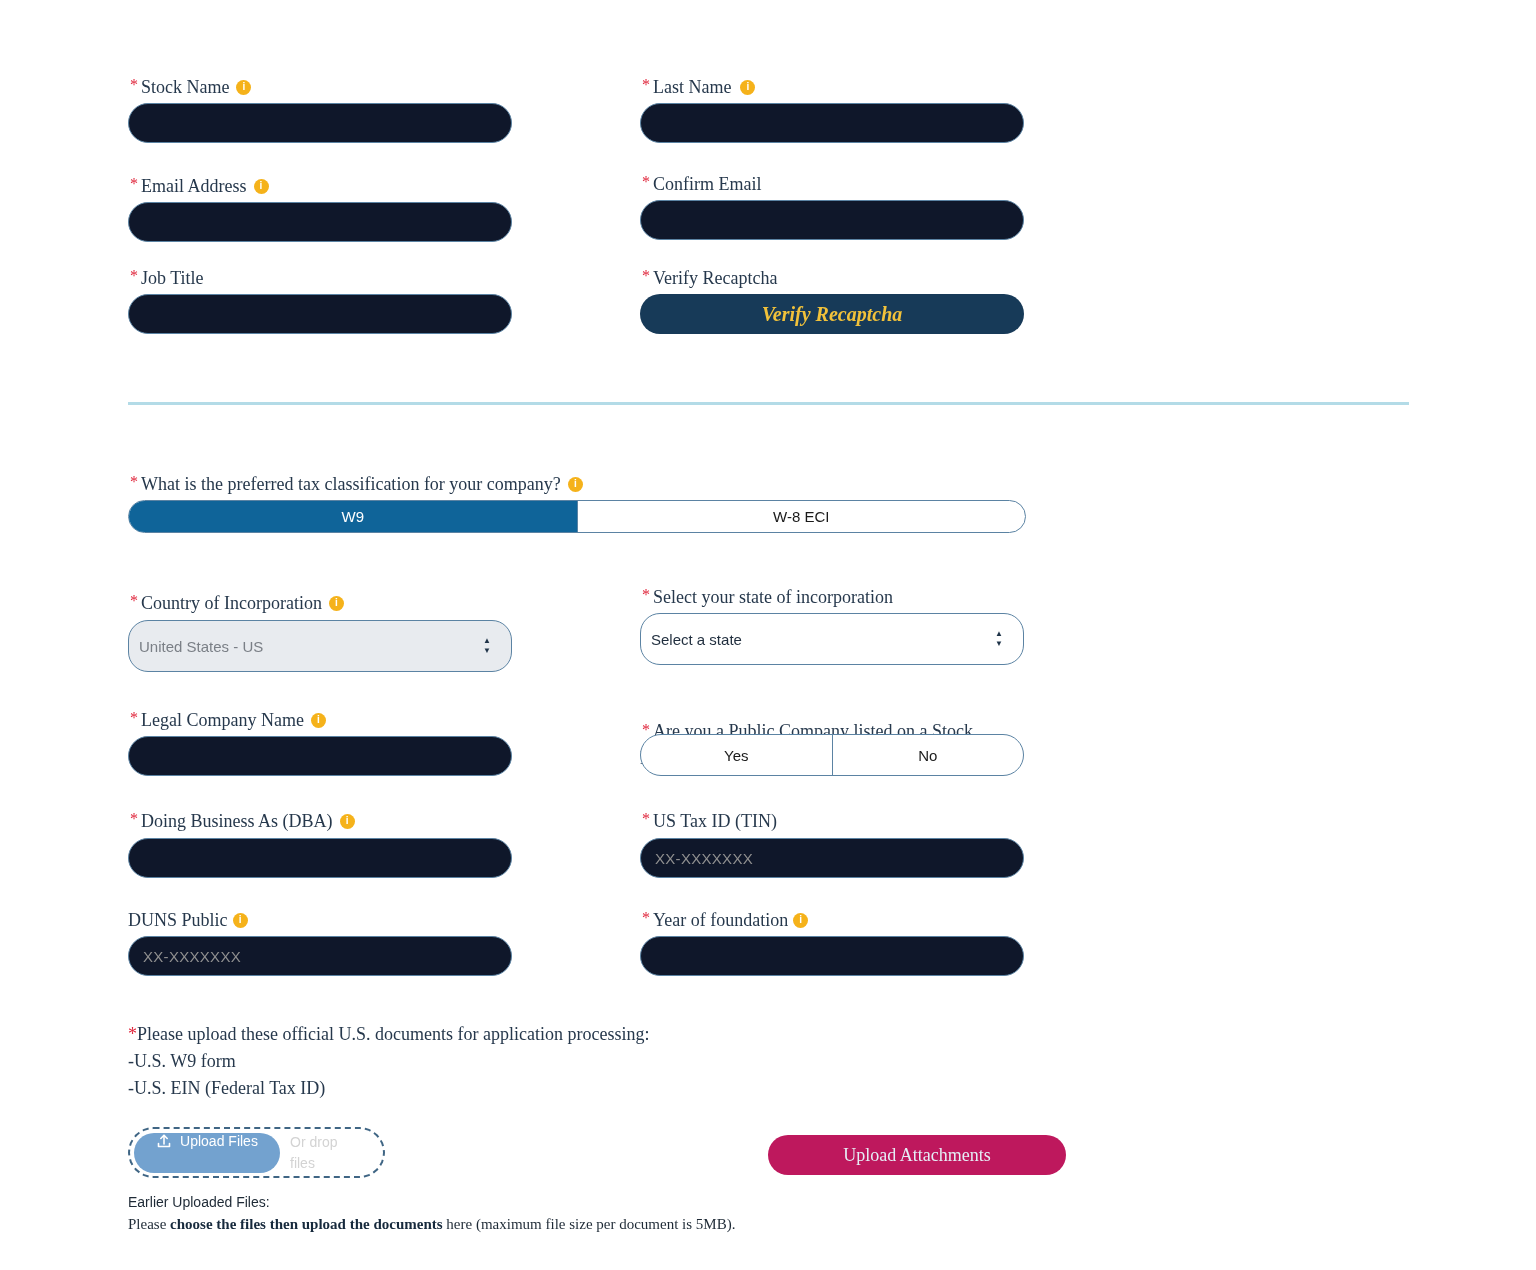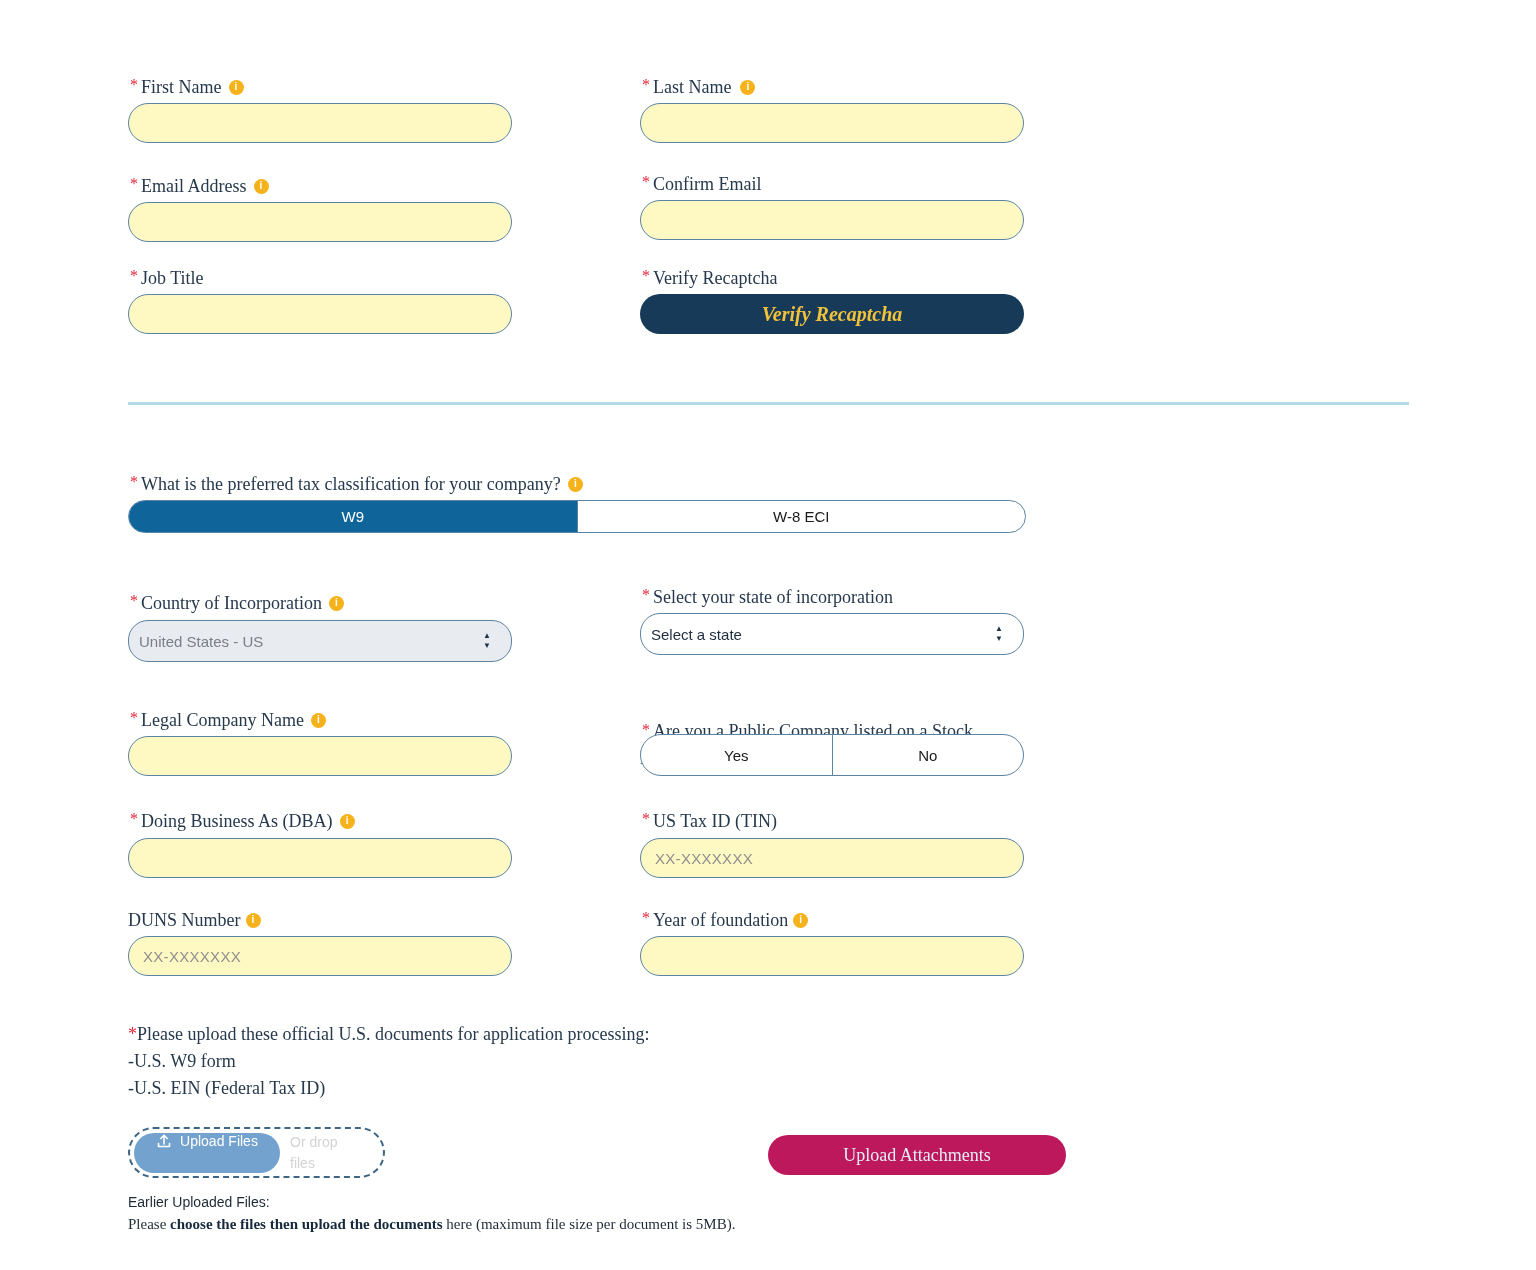--- a/index.html
+++ b/index.html
@@ -24,32 +24,32 @@
       background: #f5b21a; color: #ffffff;
       font-family: "Liberation Sans", sans-serif; font-size: 10px; font-weight: bold;
       margin-left: 7px; line-height: 1;
     }
 
     .input {
       position: absolute;
       width: 384px; height: 40px;
       border: 1.5px solid #5b83a3;
       border-radius: 20px;
-      background: #fef9c3;
+      background: #0f172a;
       font-family: "Liberation Sans", sans-serif;
       font-size: 15px;
       color: #8a8a8a;
       padding: 0 14px;
       display: flex; align-items: center;
     }
     .input.placeholder { color: #8f8f8f; letter-spacing: 0.3px; }
 
     .select {
       position: absolute;
-      width: 384px; height: 42px;
+      width: 384px; height: 52px;
       border: 1.5px solid #5b83a3;
       border-radius: 20px;
       font-family: "Liberation Sans", sans-serif;
       font-size: 15px;
       padding: 0 10px;
       display: flex; align-items: center; justify-content: space-between;
     }
     .select.disabled { background: #e8ebef; color: #7a7f86; }
     .select.enabled { background: #ffffff; color: #1f2d3d; }
     .updown {
@@ -157,21 +157,21 @@
       white-space: nowrap;
       text-align: right;
     }
     .note b { color: #16293c; }
   </style>
 </head>
 <body>
 
 <div class="label" style="left:130px; top:76px;">
   <span class="req">*</span>
-  <span>First Name</span>
+  <span>Stock Name</span>
   <span class="info">i</span>
 </div>
 <div class="input" style="left:128px; top:103px;"></div>
 
 <div class="label" style="left:642px; top:76px;">
   <span class="req">*</span>
   <span>Last Name</span>
   <span class="info" style="margin-left:9px;">i</span>
 </div>
 <div class="input" style="left:640px; top:103px;"></div>
@@ -262,21 +262,21 @@
 
 <div class="label" style="left:642px; top:810px;">
   <span class="req">*</span>
   <span>US Tax ID (TIN)</span>
 </div>
 <div class="input placeholder" style="left:640px; top:838px;">
   <span>XX-XXXXXXX</span>
 </div>
 
 <div class="label" style="left:128px; top:909px;">
-  <span>DUNS Number</span>
+  <span>DUNS Public</span>
   <span class="info" style="margin-left:5px;">i</span>
 </div>
 <div class="input placeholder" style="left:128px; top:936px;">
   <span>XX-XXXXXXX</span>
 </div>
 
 <div class="label" style="left:642px; top:909px;">
   <span class="req">*</span>
   <span>Year of foundation</span>
   <span class="info" style="margin-left:5px;">i</span>

